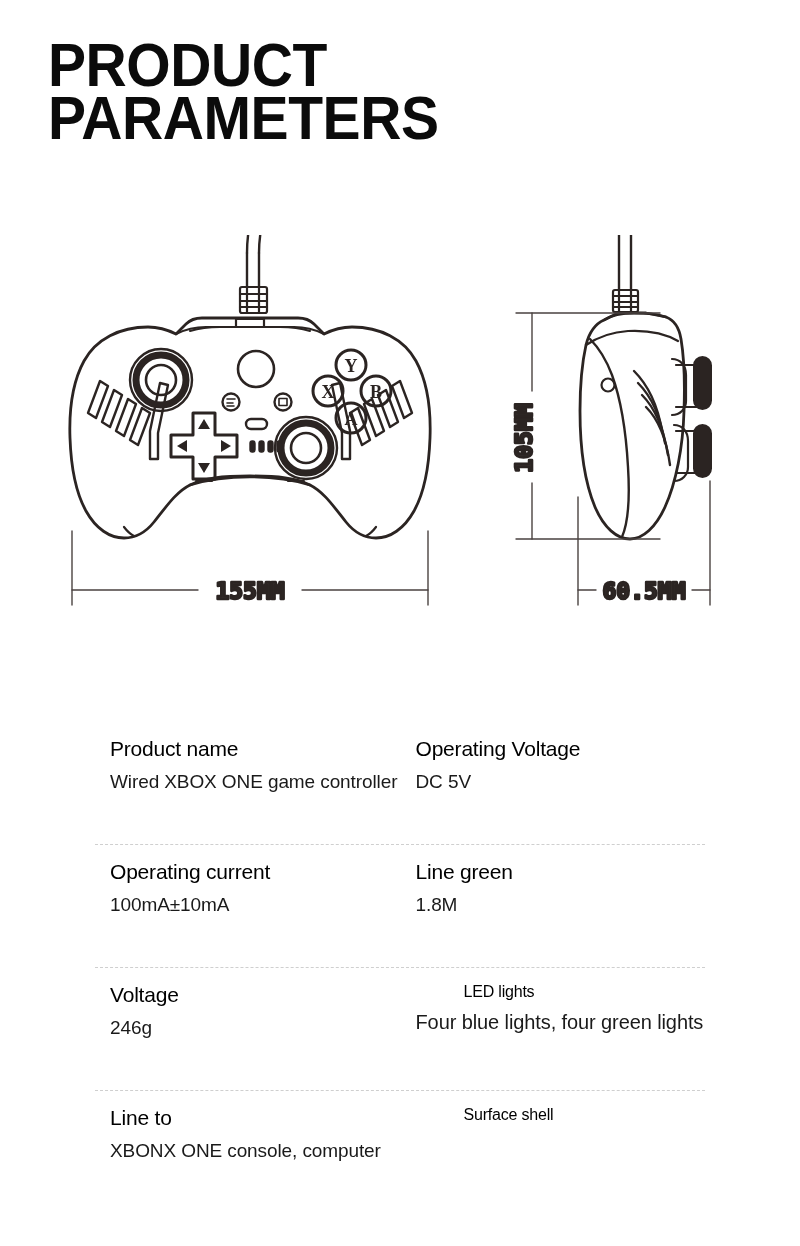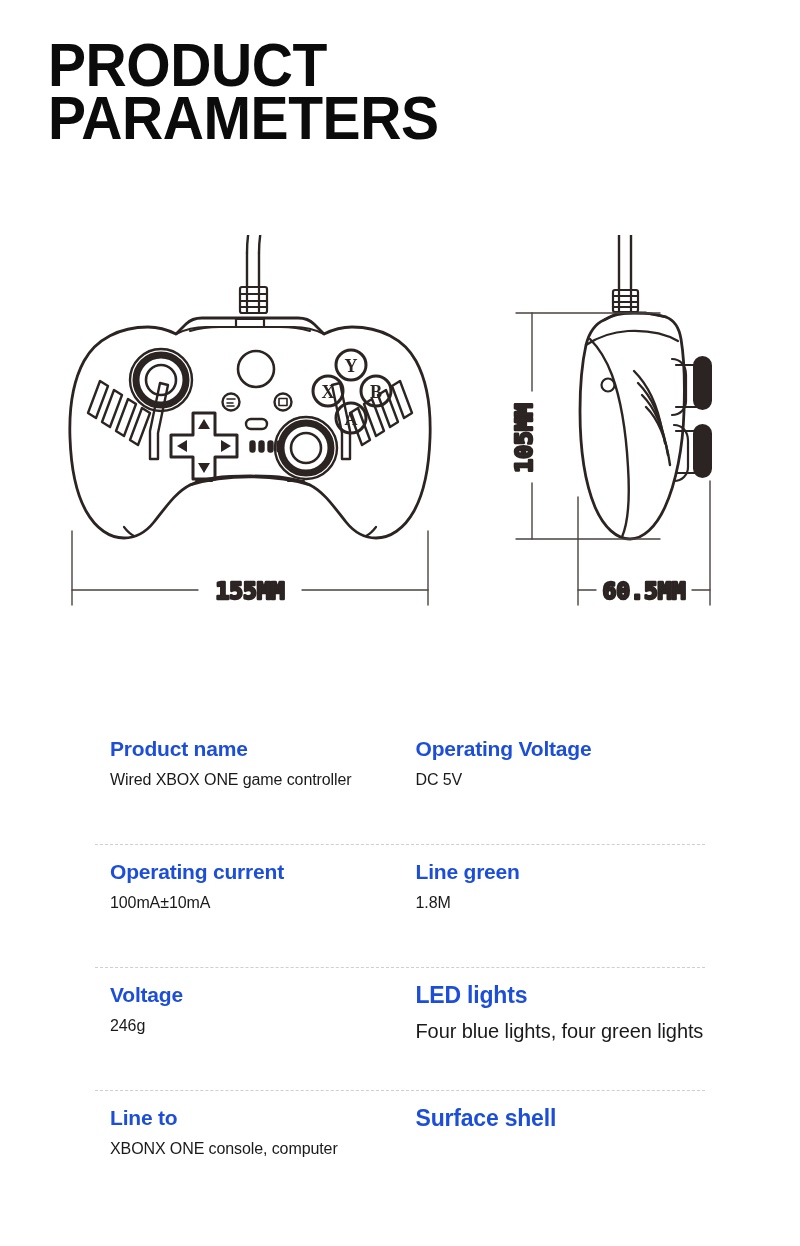--- a/index.html
+++ b/index.html
@@ -69,30 +69,30 @@
     box-sizing: border-box;
     height: 123px;
   }
   .spec-cell {
     width: 50%;
     box-sizing: border-box;
     padding-top: 14px;
   }
   .spec-cell.right { padding-left: 8px; }
   .spec-label {
-    font-weight: 700;
+    font-weight: 400;
     font-size: 21px;
     line-height: 1.2;
-    color: #1d4ed8;
+    color: #000000;
     letter-spacing: -0.2px;
     margin-bottom: 9px;
   }
-  .spec-label.big { font-size: 23px; }
+  .spec-label.big { font-size: 16px; margin-left: 48px; }
   .spec-value {
-    font-size: 16px;
+    font-size: 19px;
     line-height: 1.25;
     color: #1a1a1a;
     letter-spacing: -0.1px;
   }
   .spec-value.big { font-size: 20px; }
   .divider {
     position: absolute;
     left: 95px;
     right: 95px;
     bottom: 0;

